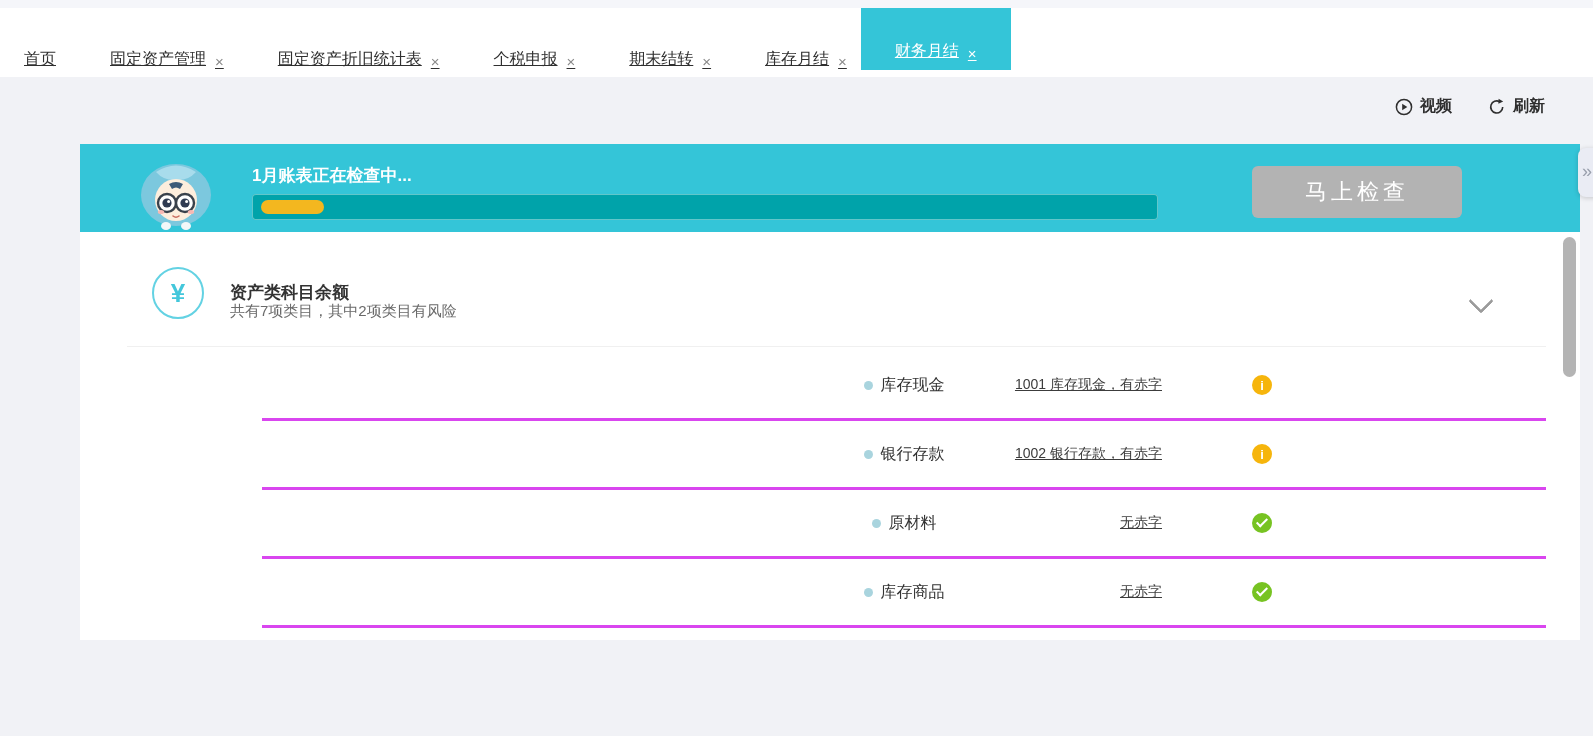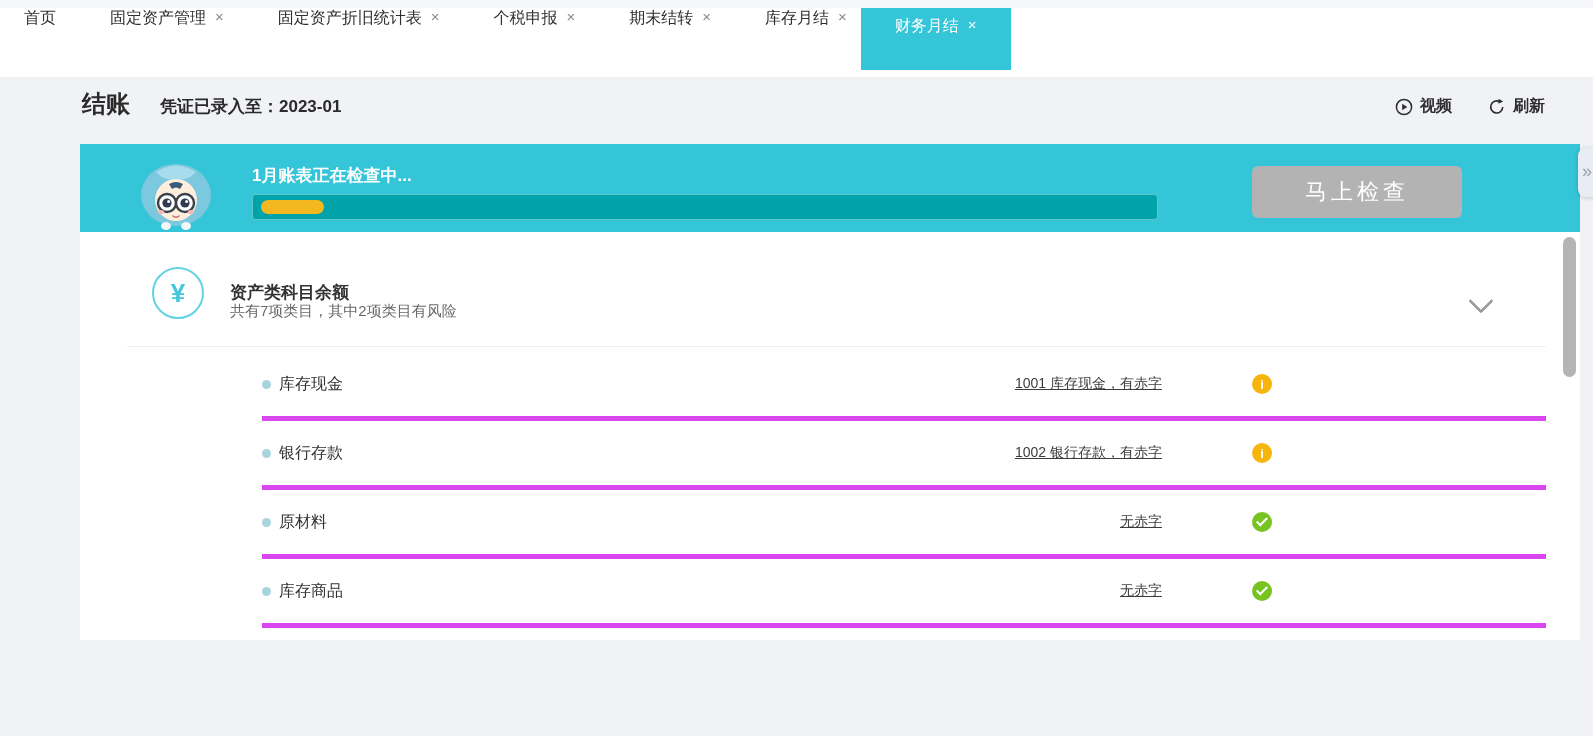--- a/index.html
+++ b/index.html
@@ -3,21 +3,21 @@
 <meta charset="utf-8">
 <style>
   * { margin:0; padding:0; box-sizing:border-box; }
   html,body { width:1593px; height:736px; }
   body { font-family:"Liberation Sans","DejaVu Sans",sans-serif; }
   .app { position:relative; width:1593px; height:736px; background:#f1f2f6; overflow:hidden; }
 
   
   .topstrip { position:absolute; top:0; left:0; width:100%; height:8px; background:#f5f6fa; }
   .tabbar { position:absolute; top:8px; left:0; width:100%; height:69px; background:#fff; display:flex; align-items:flex-start; }
-  .tab { height:62px; display:flex; align-items:flex-start; font-size:16px; color:#2f2f2f; cursor:pointer; white-space:nowrap; }
+  .tab { height:62px; display:flex; align-items:flex-end; font-size:16px; color:#2f2f2f; cursor:pointer; white-space:nowrap;text-decoration:underline; }
   .tab .close { margin-left:9px; font-size:15px; color:#8a8a8a; }
   .tab.t-home { margin-left:24px; }
   .tab + .tab { margin-left:54px; }
   .tab.active { margin-left:14px; background:#34c5d8; color:#fff; padding:8px 34px; }
   .tab.active .close { color:#fff; }
 
   
   .page-header { position:absolute; left:82px; top:88px; display:flex; align-items:baseline; }
   .page-title { font-size:24px; font-weight:700; color:#2a2a2a; }
   .voucher-note { margin-left:30px; font-size:17px; font-weight:700; color:#2a2a2a; }
@@ -38,21 +38,21 @@
 
   
   .yen-icon { position:absolute; left:72px; top:123px; width:52px; height:52px; border:2px solid #63d2e3; border-radius:50%; display:flex; align-items:center; justify-content:center; font-size:26px; font-weight:700; color:#43c7db; }
   .card-title { position:absolute; left:150px; top:137px; font-size:17px; font-weight:700; color:#333; }
   .card-sub { position:absolute; left:150px; top:158px; font-size:15px; color:#6a6a6a; }
   .chev-down { position:absolute; left:1392px; top:148px; width:18px; height:18px; border-right:3px solid #9b9b9b; border-bottom:3px solid #9b9b9b; transform:rotate(45deg); border-radius:2px; cursor:pointer; }
   .hdr-sep { position:absolute; left:47px; top:202px; width:1419px; height:1px; background:#f0f0f0; }
 
   
   .rows { position:absolute; left:0; top:208px; width:1500px; }
-  .row { margin:0 34px 0 182px; height:69px; border-bottom:5px solid #d946ef; display:flex; align-items:center; position:relative; }
+  .row { margin:0 34px 0 182px; height:69px; border-bottom:3px solid #d946ef; display:flex; align-items:center; position:relative;justify-content:center; }
   .bullet { width:9px; height:9px; border-radius:50%; background:#a9d4de; margin-right:8px; flex:none; }
   .row-label { font-size:16px; color:#333; }
   .row-link { position:absolute; right:384px; font-size:14px; color:#3c3c3c; text-decoration:underline; cursor:pointer; white-space:nowrap; }
   .status-ico { position:absolute; right:274px; width:20px; height:20px; border-radius:50%; display:flex; align-items:center; justify-content:center; }
   .status-ico.warning { background:#f6b50c; color:#fff; font-size:13px; font-weight:700; font-style:normal; }
   .status-ico.ok { background:#77c322; }
   .status-ico.ok .tick { width:6px; height:11px; border-right:2.5px solid #fff; border-bottom:2.5px solid #fff; transform:rotate(45deg); margin-top:-3px; }
 
   
   .scroll-thumb { position:absolute; left:1563px; top:237px; width:13px; height:140px; background:#b4b4b4; border-radius:7px; cursor:pointer; }
@@ -87,24 +87,20 @@
     <div class="tab">
       <span>库存月结</span>
       <span class="close">×</span>
     </div>
     <div class="tab active">
       <span>财务月结</span>
       <span class="close">×</span>
     </div>
   </div>
 
-  <div class="page-header">
-    <span class="page-title">结账</span>
-    <span class="voucher-note">凭证已录入至：2023-01</span>
-  </div>
 
   <div class="header-actions">
     <span class="action">
       <svg width="18" height="18" viewBox="0 0 18 18">
         <circle cx="9" cy="9" r="7.6" fill="none" stroke="#2f2f2f" stroke-width="1.5"></circle>
         <polygon points="7.2,5.7 12.3,9 7.2,12.3" fill="#2f2f2f"></polygon>
       </svg>
       <span>视频</span>
     </span>
     <span class="action">

